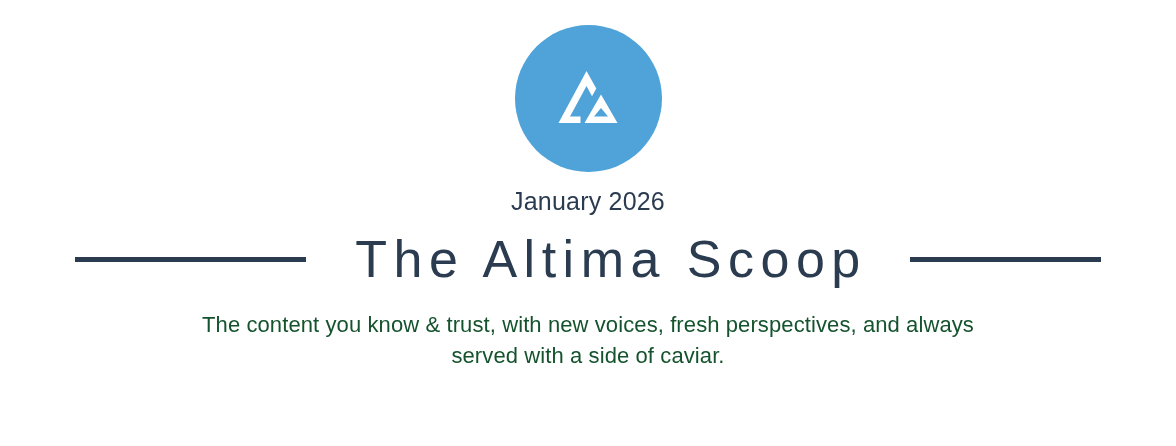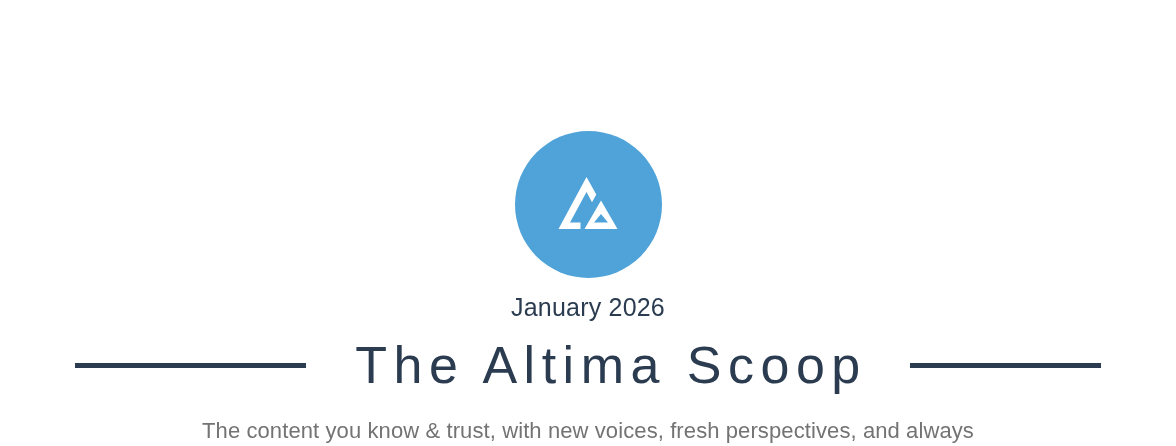--- a/index.html
+++ b/index.html
@@ -16,21 +16,20 @@
   }
 
   .masthead {
     position: relative;
     width: 1176px;
     height: 446px;
     background: #ffffff;
     display: flex;
     flex-direction: column;
     align-items: center;
-    justify-content: flex-end;
   }
 
   
   .logo-wrap {
     margin-top: 25px;
     width: 147px;
     height: 147px;
     display: flex;
     align-items: center;
     justify-content: center;
@@ -86,21 +85,21 @@
   }
 
   
   .tagline {
     margin-top: 22px;
     width: 880px;
     text-align: center;
     font-family: "Liberation Sans", sans-serif;
     font-size: 22px;
     font-weight: 400;
-    color: #737373;
+    color: #14532d;
     line-height: 1.42;
     letter-spacing: 0.1px;
   }
   .tagline-line { display: block; }
 </style>
 </head>
 <body>
 
 <div class="masthead">
 
@@ -118,15 +117,16 @@
   <div class="issue-date">January 2026</div>
 
   <div class="title-row">
     <div class="rule rule-left"></div>
     <div class="title">The Altima Scoop</div>
     <div class="rule rule-right"></div>
   </div>
 
   <div class="tagline">
     <span class="tagline-line">The content you know &amp; trust, with new voices, fresh perspectives, and always</span>
+    <span class="tagline-line">served with a side of caviar.</span>
   </div>
 
 </div>
 
 </body></html>

